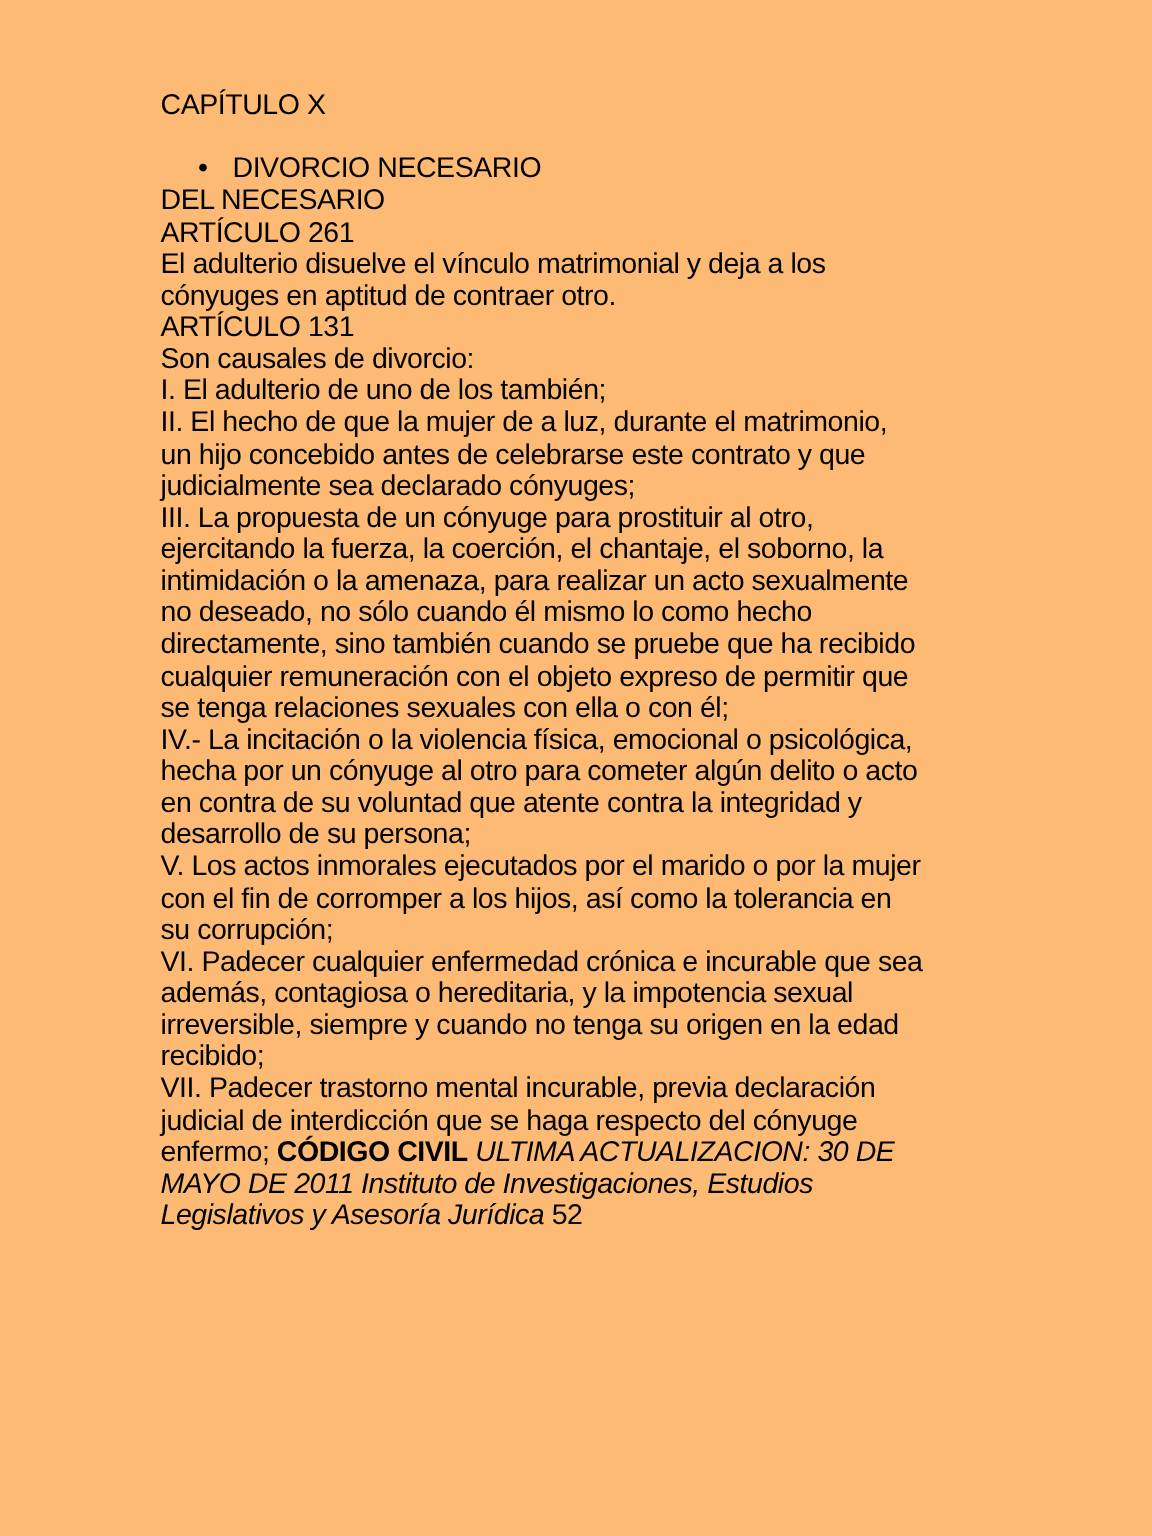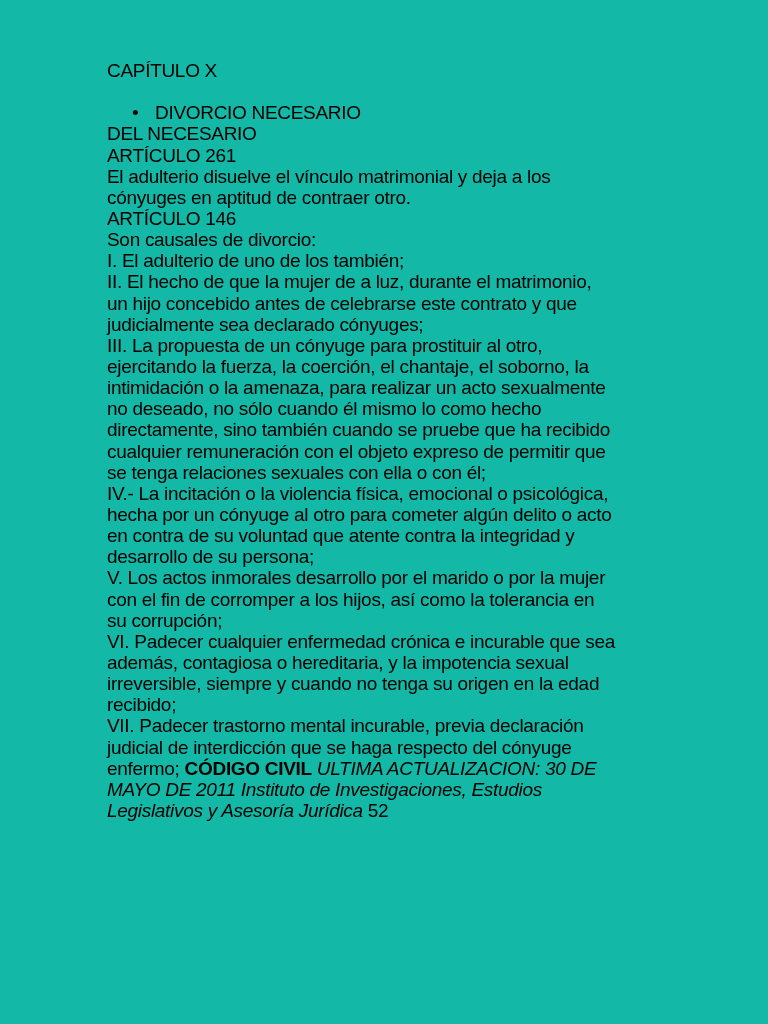--- a/index.html
+++ b/index.html
@@ -4,21 +4,21 @@
 <style>
   html, body {
     margin: 0;
     padding: 0;
     background: #ffffff;
   }
   .page {
     position: relative;
     width: 768px;
     height: 1024px;
-    background: #14b8a6;
+    background: #fdba74;
     overflow: hidden;
   }
   .textblock {
     position: absolute;
     left: 107px;
     top: 60px;
     font-family: "Liberation Sans", sans-serif;
     font-size: 19px;
     line-height: 21.15px;
     letter-spacing: -0.3px;
@@ -43,38 +43,38 @@
 
 <div class="page">
   <div class="textblock" id="textblock">
       <div class="line"><span class="seg-r">CAPÍTULO X</span></div>
       <div class="line">&nbsp;</div>
       <div class="line"><span class="bullet-box seg-r">•</span><span class="seg-r">DIVORCIO NECESARIO</span></div>
       <div class="line"><span class="seg-r">DEL NECESARIO</span></div>
       <div class="line"><span class="seg-r">ARTÍCULO 261</span></div>
       <div class="line"><span class="seg-r">El adulterio disuelve el vínculo matrimonial y deja a los</span></div>
       <div class="line"><span class="seg-r">cónyuges en aptitud de contraer otro.</span></div>
-      <div class="line"><span class="seg-r">ARTÍCULO 146</span></div>
+      <div class="line"><span class="seg-r">ARTÍCULO 131</span></div>
       <div class="line"><span class="seg-r">Son causales de divorcio:</span></div>
       <div class="line"><span class="seg-r">I. El adulterio de uno de los también;</span></div>
       <div class="line"><span class="seg-r">II. El hecho de que la mujer de a luz, durante el matrimonio,</span></div>
       <div class="line"><span class="seg-r">un hijo concebido antes de celebrarse este contrato y que</span></div>
       <div class="line"><span class="seg-r">judicialmente sea declarado cónyuges;</span></div>
       <div class="line"><span class="seg-r">III. La propuesta de un cónyuge para prostituir al otro,</span></div>
       <div class="line"><span class="seg-r">ejercitando la fuerza, la coerción, el chantaje, el soborno, la</span></div>
       <div class="line"><span class="seg-r">intimidación o la amenaza, para realizar un acto sexualmente</span></div>
       <div class="line"><span class="seg-r">no deseado, no sólo cuando él mismo lo como hecho</span></div>
       <div class="line"><span class="seg-r">directamente, sino también cuando se pruebe que ha recibido</span></div>
       <div class="line"><span class="seg-r">cualquier remuneración con el objeto expreso de permitir que</span></div>
       <div class="line"><span class="seg-r">se tenga relaciones sexuales con ella o con él;</span></div>
       <div class="line"><span class="seg-r">IV.- La incitación o la violencia física, emocional o psicológica,</span></div>
       <div class="line"><span class="seg-r">hecha por un cónyuge al otro para cometer algún delito o acto</span></div>
       <div class="line"><span class="seg-r">en contra de su voluntad que atente contra la integridad y</span></div>
       <div class="line"><span class="seg-r">desarrollo de su persona;</span></div>
-      <div class="line"><span class="seg-r">V. Los actos inmorales desarrollo por el marido o por la mujer</span></div>
+      <div class="line"><span class="seg-r">V. Los actos inmorales ejecutados por el marido o por la mujer</span></div>
       <div class="line"><span class="seg-r">con el fin de corromper a los hijos, así como la tolerancia en</span></div>
       <div class="line"><span class="seg-r">su corrupción;</span></div>
       <div class="line"><span class="seg-r">VI. Padecer cualquier enfermedad crónica e incurable que sea</span></div>
       <div class="line"><span class="seg-r">además, contagiosa o hereditaria, y la impotencia sexual</span></div>
       <div class="line"><span class="seg-r">irreversible, siempre y cuando no tenga su origen en la edad</span></div>
       <div class="line"><span class="seg-r">recibido;</span></div>
       <div class="line"><span class="seg-r">VII. Padecer trastorno mental incurable, previa declaración</span></div>
       <div class="line"><span class="seg-r">judicial de interdicción que se haga respecto del cónyuge</span></div>
       <div class="line"><span class="seg-r">enfermo; </span><span class="seg-bi">CÓDIGO CIVIL</span><span class="seg-i"> ULTIMA ACTUALIZACION: 30 DE</span></div>
       <div class="line"><span class="seg-i">MAYO DE 2011 Instituto de Investigaciones, Estudios</span></div>

